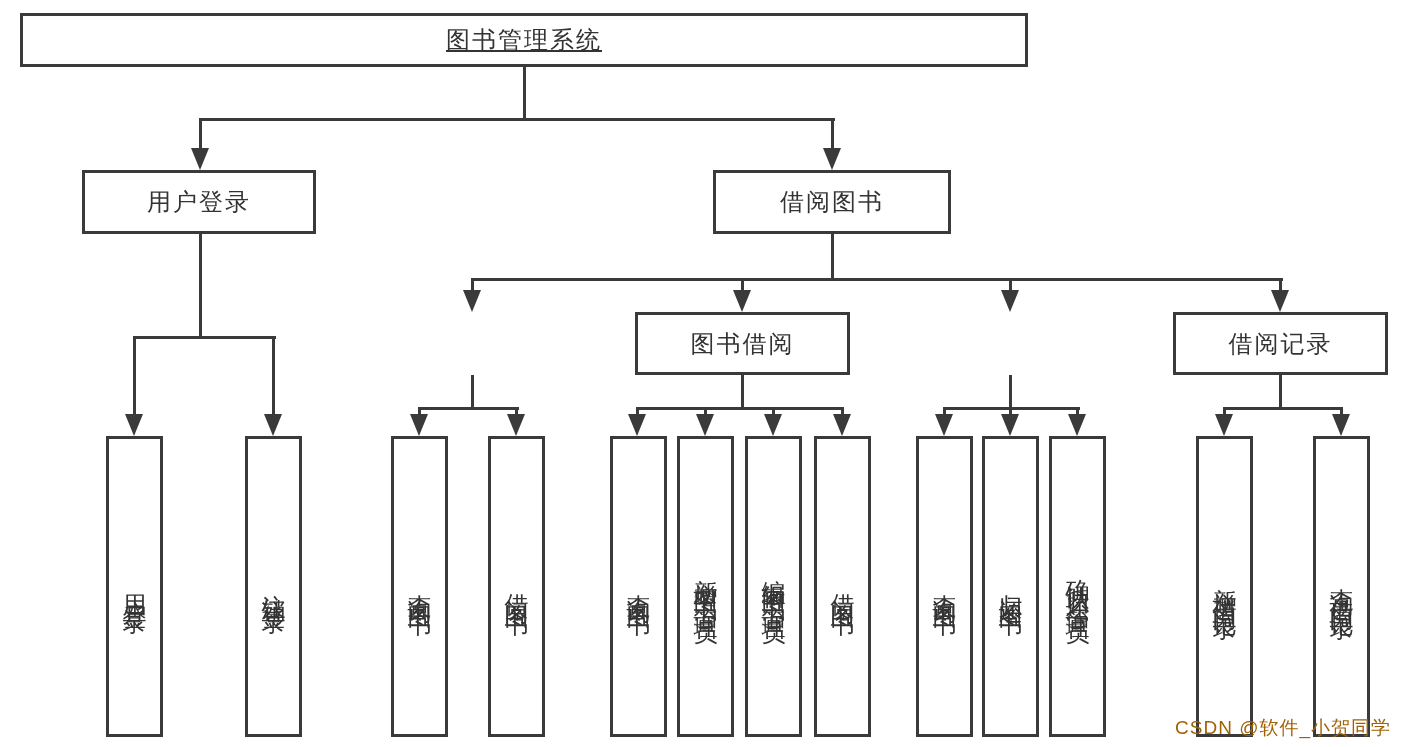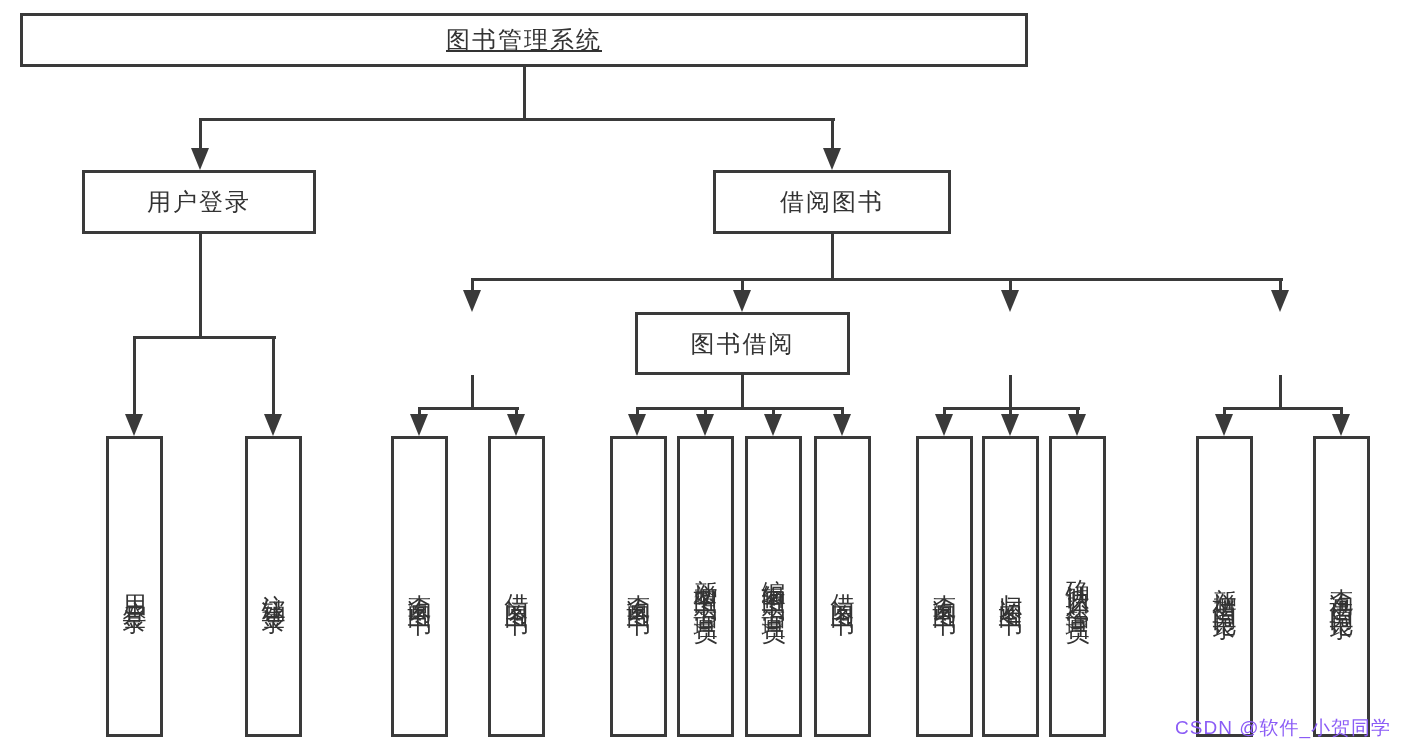--- a/index.html
+++ b/index.html
@@ -37,21 +37,21 @@
     position:absolute;width:0;height:0;
     border-left:9px solid transparent;
     border-right:9px solid transparent;
     border-top:22px solid #3a3a3a;
     z-index:1;
   }
   .watermark{
     position:absolute;
     right:14px;bottom:6px;
     font-size:19px;
-    color:#8b5cf6;
+    color:#a16207;
     letter-spacing:1px;
     z-index:3;
   }
 </style>
 </head>
 <body>
 
 <div id="canvas">
 
   <div class="box" style="left:20px;top:13px;width:1008px;height:54px;text-decoration:underline;">
@@ -60,20 +60,23 @@
 
   <div class="box" style="left:82px;top:170px;width:234px;height:64px;">
     <span class="lbl">用户登录</span>
   </div>
   <div class="box" style="left:713px;top:170px;width:238px;height:64px;">
     <span class="lbl">借阅图书</span>
   </div>
 
   <div class="box" style="left:635px;top:312px;width:215px;height:63px;align-items:center;">
     <span class="lbl">图书借阅</span>
+  </div>
+  <div class="box" style="left:1173px;top:312px;width:215px;height:63px;">
+    <span class="lbl">借阅记录</span>
   </div>
 
   <div class="box vert" style="left:106px;top:436px;width:57px;height:301px;">
     <span class="lbl">用户登录</span>
   </div>
   <div class="box vert" style="left:245px;top:436px;width:57px;height:301px;">
     <span class="lbl">注销登录</span>
   </div>
 
   <div class="box vert" style="left:391px;top:436px;width:57px;height:301px;">

